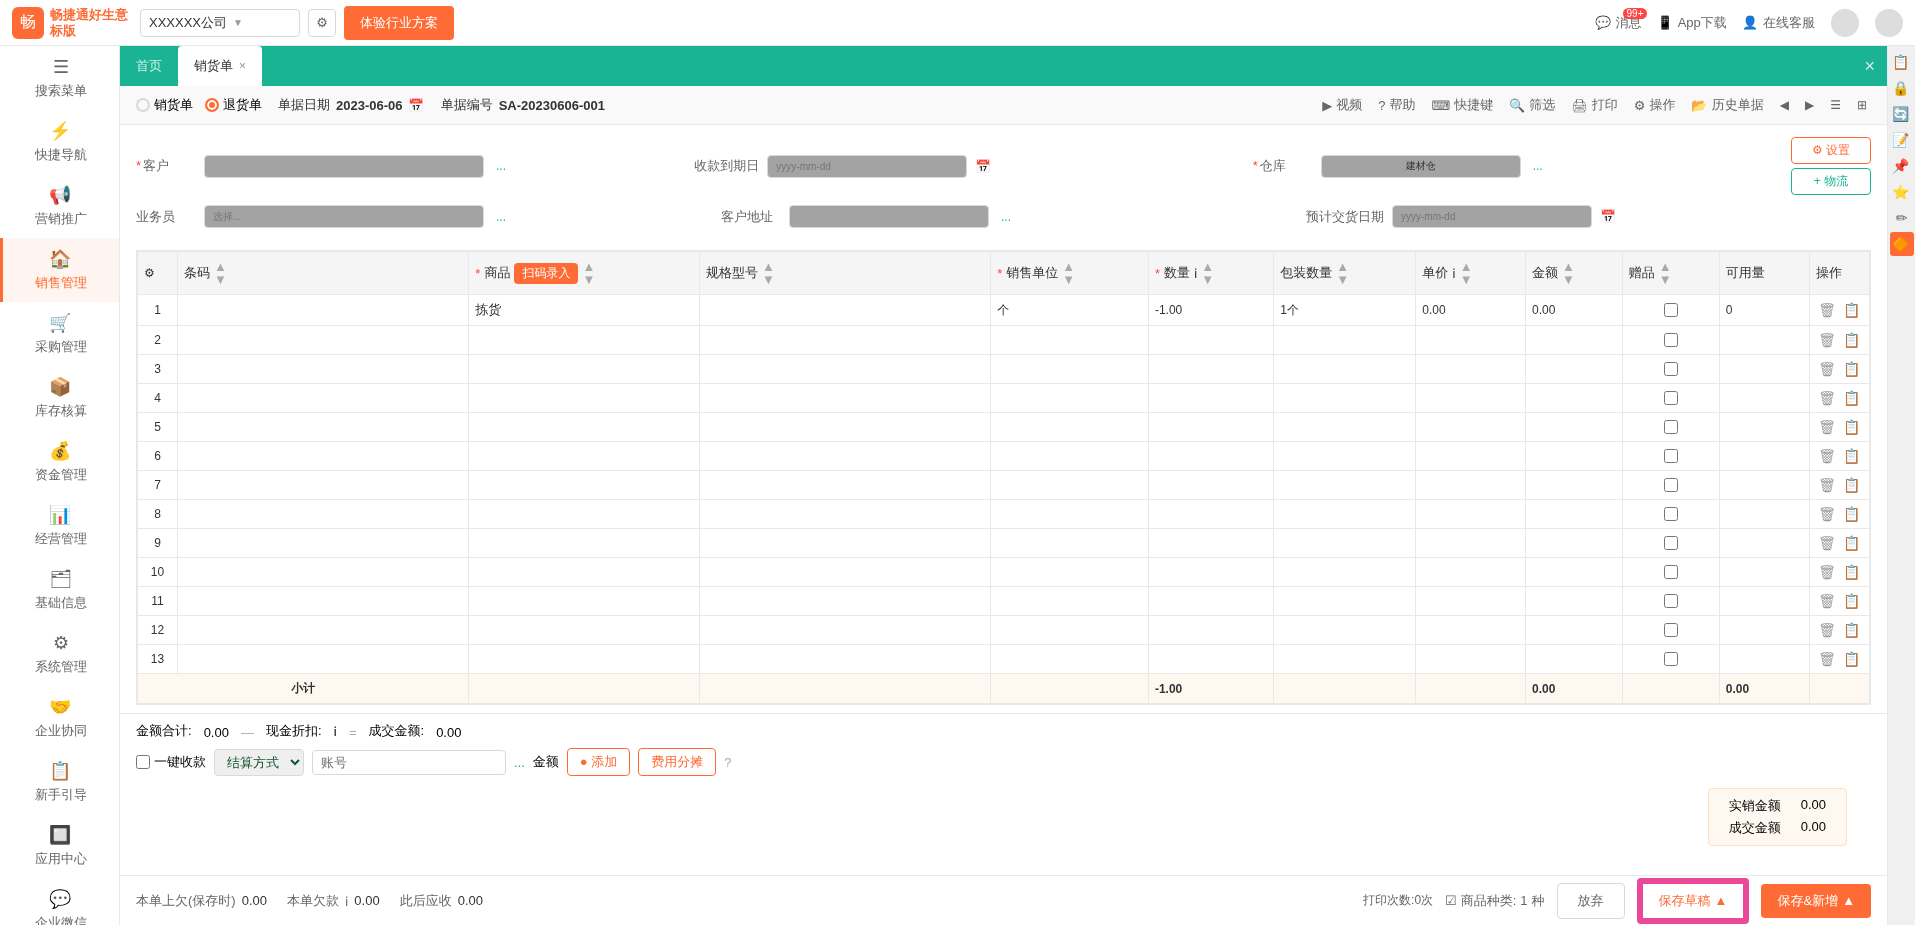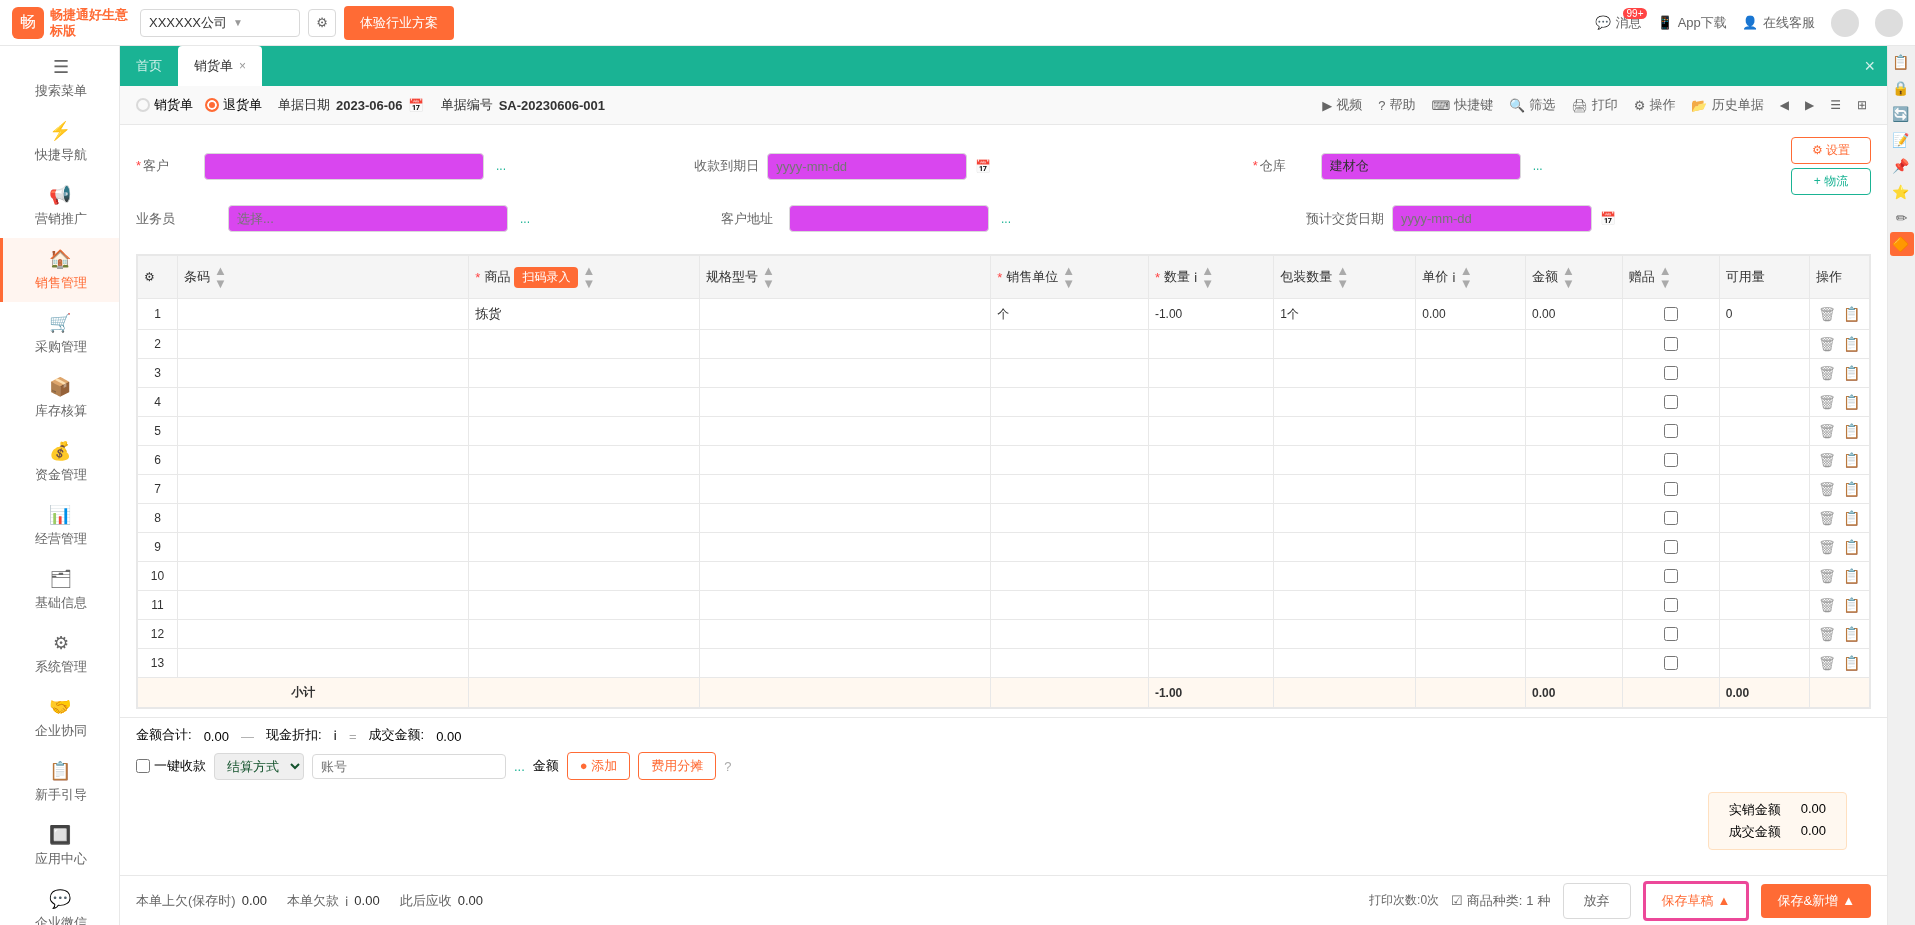--- a/index.html
+++ b/index.html
@@ -79,21 +79,21 @@
     .toolbar-btn { display: flex; align-items: center; gap: 4px; color: #666; font-size: 12px; cursor: pointer; padding: 2px 4px; }
 
     
     .form-body { padding: 12px 16px; background: #fff; }
     .form-row { display: flex; align-items: center; gap: 0; margin-bottom: 10px; }
     .form-field { display: flex; align-items: center; gap: 8px; flex: 1; }
     .form-label { color: #666; font-size: 13px; white-space: nowrap; min-width: 60px; text-align: left; }
     .form-label.required::before { content: '*'; color: #ff4444; margin-right: 2px; }
     .form-input {
       flex: 1; border: 1px solid #d9d9d9; border-radius: 4px; padding: 5px 8px;
-      color: #333; background: #d946ef; outline: none; font-size: 13px; min-width: 0;
+      color: #333; background: #a3a3a3; outline: none; font-size: 10px; min-width: 0;
     }
     .ellipsis-btn { color: #1ab394; cursor: pointer; font-size: 12px; padding: 0 4px; }
     .calendar-icon { color: #666; cursor: pointer; }
 
     
     .right-action-btns { display: flex; flex-direction: column; gap: 4px; min-width: 80px; }
     .setting-btn { background: #fff; border: 1px solid #ff6b35; color: #ff6b35; border-radius: 4px; padding: 4px 12px; cursor: pointer; font-size: 12px; text-align: center; }
     .logistics-btn { background: #fff; border: 1px solid #1ab394; color: #1ab394; border-radius: 4px; padding: 4px 12px; cursor: pointer; font-size: 12px; text-align: center; }
 
     
@@ -135,21 +135,21 @@
       height: 50px; background: #fff; border-top: 1px solid #e8e8e8;
       display: flex; align-items: center; padding: 0 16px; gap: 20px; flex-shrink: 0;
     }
     .bottom-stat { display: flex; align-items: center; gap: 6px; color: #666; font-size: 12px; }
     .bottom-stat .val { color: #333; }
     .bottom-spacer { flex: 1; }
     .bottom-right { display: flex; align-items: center; gap: 12px; }
     .print-count { color: #666; font-size: 12px; }
     .product-count { display: flex; align-items: center; gap: 4px; color: #666; font-size: 12px; }
     .abandon-btn { border: 1px solid #d9d9d9; background: #fff; color: #666; border-radius: 4px; padding: 8px 20px; cursor: pointer; }
-    .save-draft-btn { border: 3px solid #ec4899; background: #fff; color: #ff6b35; border-radius: 4px; padding: 8px 16px; cursor: pointer; display: flex; align-items: center; gap: 4px; }
+    .save-draft-btn { border: 6px solid #ec4899; background: #fff; color: #ff6b35; border-radius: 4px; padding: 8px 16px; cursor: pointer; display: flex; align-items: center; gap: 4px; }
     .save-new-btn { background: #ff6b35; color: #fff; border: none; border-radius: 4px; padding: 8px 16px; cursor: pointer; display: flex; align-items: center; gap: 4px; }
 
     
     .right-panel {
       width: 28px; background: #f0f0f0; display: flex; flex-direction: column; align-items: center;
       padding: 4px 0; gap: 2px; border-left: 1px solid #e8e8e8; flex-shrink: 0;
     }
     .right-panel-icon { width: 24px; height: 24px; display: flex; align-items: center; justify-content: center; cursor: pointer; color: #666; font-size: 14px; border-radius: 3px; }
     .right-panel-icon.active { background: #ff6b35; color: #fff; }
 
@@ -336,32 +336,32 @@
             <input class="form-input" type="text" style="max-width: 280px;">
             <span class="ellipsis-btn">...</span>
           </div>
           <div class="form-field" style="flex:1; margin-left:20px;">
             <span class="form-label">收款到期日</span>
             <input class="form-input" type="text" placeholder="yyyy-mm-dd" style="max-width: 200px;">
             <span class="calendar-icon">📅</span>
           </div>
           <div class="form-field" style="flex:1; margin-left:20px;">
             <span class="form-label required">仓库</span>
-            <input class="form-input" type="text" style="max-width: 200px;" value="建材仓">
+            <input class="form-input" type="text" style="max-width: 200px; text-align: center;" value="建材仓">
             <span class="ellipsis-btn">...</span>
           </div>
           <div class="right-action-btns">
             <button class="setting-btn">⚙ 设置</button>
             <button class="logistics-btn">+ 物流</button>
           </div>
         </div>
         <div class="form-row">
           <div class="form-field">
             <span class="form-label">业务员</span>
-            <input class="form-input" type="text" placeholder="选择..." style="max-width: 280px; margin-left: 24px;">
+            <input class="form-input" type="text" placeholder="选择..." style="max-width: 280px;">
             <span class="ellipsis-btn">...</span>
           </div>
           <div class="form-field" style="flex:1; margin-left:20px;">
             <span class="form-label">客户地址</span>
             <input class="form-input" type="text" style="max-width: 200px;">
             <span class="ellipsis-btn">...</span>
           </div>
           <div class="form-field" style="flex:1; margin-left:20px;">
             <span class="form-label">预计交货日期</span>
             <input class="form-input" type="text" placeholder="yyyy-mm-dd" style="max-width: 200px;">

